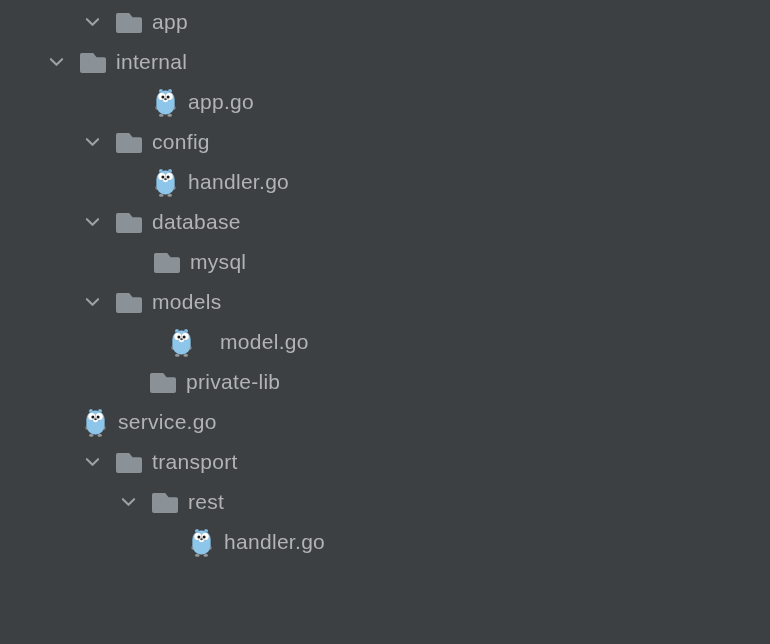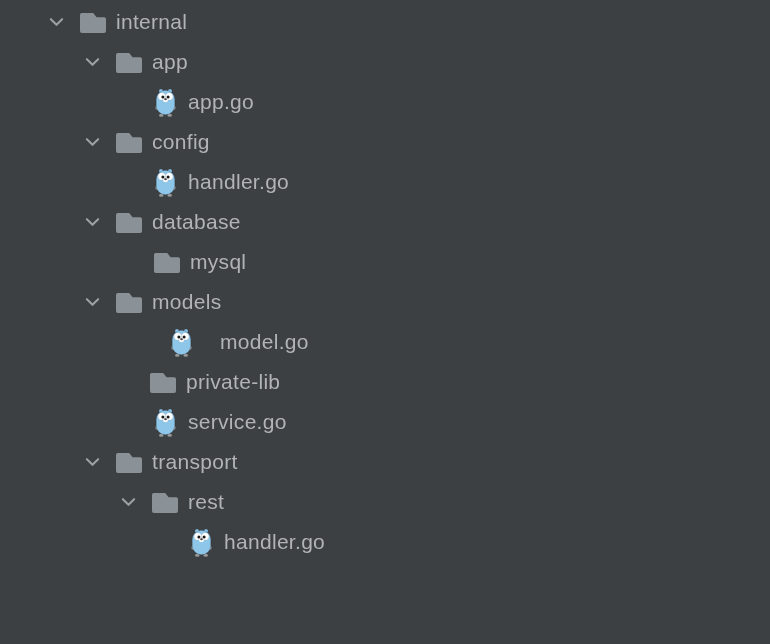--- a/index.html
+++ b/index.html
@@ -68,48 +68,48 @@
   .gopher-nose { fill: var(--gopher-nose, #4A4440); }
   .gopher-muzzle { fill: var(--gopher-eye, #FFFFFF); }
   .label {
     flex: none;
   }
 </style>
 </head>
 <body style="--background: #3C4043; --text: #B1B3B5; --folder-icon: #8A9197; --chevron: #9DA1A4; --gopher-body: #8DC6E9; --gopher-limb: #9A9A9A; --gopher-eye: #FFFFFF; --gopher-pupil: #1A1A1A; --gopher-nose: #4A4440;">
 
 <div class="tree">
+    <div class="row" style="padding-left: 82px;">
+    <span class="chevron">
+      <svg viewBox="0 0 16 10" fill="none" stroke-width="2.2" stroke-linecap="round" stroke-linejoin="round">
+        <path d="M2 2 L8 8 L14 2"></path>
+      </svg>
+    </span>
+    <span class="file-icon">
+      <svg class="folder-svg" viewBox="0 0 26 21">
+        <path d="M0,2.8 Q0,1 1.8,1 L13.2,1 L16.6,5.2 L24.2,5.2 Q26,5.2 26,7 L26,19 Q26,21 24,21 L2,21 Q0,21 0,19 Z"></path>
+      </svg>
+    </span>
+
+    <span class="label">app</span>
+  </div>
     <div class="row" style="padding-left: 46px;">
     <span class="chevron">
       <svg viewBox="0 0 16 10" fill="none" stroke-width="2.2" stroke-linecap="round" stroke-linejoin="round">
         <path d="M2 2 L8 8 L14 2"></path>
       </svg>
     </span>
     <span class="file-icon">
       <svg class="folder-svg" viewBox="0 0 26 21">
         <path d="M0,2.8 Q0,1 1.8,1 L13.2,1 L16.6,5.2 L24.2,5.2 Q26,5.2 26,7 L26,19 Q26,21 24,21 L2,21 Q0,21 0,19 Z"></path>
       </svg>
     </span>
 
     <span class="label">internal</span>
   </div>
-    <div class="row" style="padding-left: 82px;">
-    <span class="chevron">
-      <svg viewBox="0 0 16 10" fill="none" stroke-width="2.2" stroke-linecap="round" stroke-linejoin="round">
-        <path d="M2 2 L8 8 L14 2"></path>
-      </svg>
-    </span>
-    <span class="file-icon">
-      <svg class="folder-svg" viewBox="0 0 26 21">
-        <path d="M0,2.8 Q0,1 1.8,1 L13.2,1 L16.6,5.2 L24.2,5.2 Q26,5.2 26,7 L26,19 Q26,21 24,21 L2,21 Q0,21 0,19 Z"></path>
-      </svg>
-    </span>
-
-    <span class="label">app</span>
-  </div>
     <div class="row" style="padding-left: 118px;">
     <span class="chevron hidden">
       <svg viewBox="0 0 16 10" fill="none" stroke-width="2.2" stroke-linecap="round" stroke-linejoin="round">
         <path d="M2 2 L8 8 L14 2"></path>
       </svg>
     </span>
 
     <span class="file-icon">
       <svg class="gopher-svg" viewBox="0 0 21 29">
         <circle class="gopher-body" cx="6" cy="3" r="2.1"></circle>
@@ -244,61 +244,61 @@
       </svg>
     </span>
     <span class="file-icon">
       <svg class="folder-svg" viewBox="0 0 26 21">
         <path d="M0,2.8 Q0,1 1.8,1 L13.2,1 L16.6,5.2 L24.2,5.2 Q26,5.2 26,7 L26,19 Q26,21 24,21 L2,21 Q0,21 0,19 Z"></path>
       </svg>
     </span>
 
     <span class="label">private-lib</span>
   </div>
+    <div class="row" style="padding-left: 48px;">
+    <span class="chevron hidden">
+      <svg viewBox="0 0 16 10" fill="none" stroke-width="2.2" stroke-linecap="round" stroke-linejoin="round">
+        <path d="M2 2 L8 8 L14 2"></path>
+      </svg>
+    </span>
+
+    <span class="file-icon">
+      <svg class="gopher-svg" viewBox="0 0 21 29">
+        <circle class="gopher-body" cx="6" cy="3" r="2.1"></circle>
+        <circle class="gopher-body" cx="15" cy="3" r="2.1"></circle>
+        <ellipse class="gopher-limb" cx="1.8" cy="19.8" rx="1.3" ry="2"></ellipse>
+        <ellipse class="gopher-limb" cx="19.2" cy="19.8" rx="1.3" ry="2"></ellipse>
+        <ellipse class="gopher-limb" cx="6.3" cy="27.3" rx="2.3" ry="1.5"></ellipse>
+        <ellipse class="gopher-limb" cx="14.7" cy="27.3" rx="2.3" ry="1.5"></ellipse>
+        <rect class="gopher-body" x="1.2" y="2.2" width="18.6" height="24.6" rx="9.3"></rect>
+        <circle class="gopher-eye" cx="6.8" cy="8.4" r="3.7"></circle>
+        <circle class="gopher-eye" cx="14.2" cy="8.4" r="3.7"></circle>
+        <circle class="gopher-pupil" cx="7.9" cy="9" r="1.5"></circle>
+        <circle class="gopher-pupil" cx="13.1" cy="9" r="1.5"></circle>
+        <ellipse class="gopher-muzzle" cx="10.5" cy="12.4" rx="2.4" ry="1.8"></ellipse>
+        <ellipse class="gopher-nose" cx="10.5" cy="11.3" rx="1.4" ry="1"></ellipse>
+      </svg>
+    </span>
+    <span class="label">service.go</span>
+  </div>
+    <div class="row" style="padding-left: 82px;">
+    <span class="chevron">
+      <svg viewBox="0 0 16 10" fill="none" stroke-width="2.2" stroke-linecap="round" stroke-linejoin="round">
+        <path d="M2 2 L8 8 L14 2"></path>
+      </svg>
+    </span>
+    <span class="file-icon">
+      <svg class="folder-svg" viewBox="0 0 26 21">
+        <path d="M0,2.8 Q0,1 1.8,1 L13.2,1 L16.6,5.2 L24.2,5.2 Q26,5.2 26,7 L26,19 Q26,21 24,21 L2,21 Q0,21 0,19 Z"></path>
+      </svg>
+    </span>
+
+    <span class="label">transport</span>
+  </div>
     <div class="row" style="padding-left: 118px;">
-    <span class="chevron hidden">
-      <svg viewBox="0 0 16 10" fill="none" stroke-width="2.2" stroke-linecap="round" stroke-linejoin="round">
-        <path d="M2 2 L8 8 L14 2"></path>
-      </svg>
-    </span>
-
-    <span class="file-icon">
-      <svg class="gopher-svg" viewBox="0 0 21 29">
-        <circle class="gopher-body" cx="6" cy="3" r="2.1"></circle>
-        <circle class="gopher-body" cx="15" cy="3" r="2.1"></circle>
-        <ellipse class="gopher-limb" cx="1.8" cy="19.8" rx="1.3" ry="2"></ellipse>
-        <ellipse class="gopher-limb" cx="19.2" cy="19.8" rx="1.3" ry="2"></ellipse>
-        <ellipse class="gopher-limb" cx="6.3" cy="27.3" rx="2.3" ry="1.5"></ellipse>
-        <ellipse class="gopher-limb" cx="14.7" cy="27.3" rx="2.3" ry="1.5"></ellipse>
-        <rect class="gopher-body" x="1.2" y="2.2" width="18.6" height="24.6" rx="9.3"></rect>
-        <circle class="gopher-eye" cx="6.8" cy="8.4" r="3.7"></circle>
-        <circle class="gopher-eye" cx="14.2" cy="8.4" r="3.7"></circle>
-        <circle class="gopher-pupil" cx="7.9" cy="9" r="1.5"></circle>
-        <circle class="gopher-pupil" cx="13.1" cy="9" r="1.5"></circle>
-        <ellipse class="gopher-muzzle" cx="10.5" cy="12.4" rx="2.4" ry="1.8"></ellipse>
-        <ellipse class="gopher-nose" cx="10.5" cy="11.3" rx="1.4" ry="1"></ellipse>
-      </svg>
-    </span>
-    <span class="label">service.go</span>
-  </div>
-    <div class="row" style="padding-left: 82px;">
-    <span class="chevron">
-      <svg viewBox="0 0 16 10" fill="none" stroke-width="2.2" stroke-linecap="round" stroke-linejoin="round">
-        <path d="M2 2 L8 8 L14 2"></path>
-      </svg>
-    </span>
-    <span class="file-icon">
-      <svg class="folder-svg" viewBox="0 0 26 21">
-        <path d="M0,2.8 Q0,1 1.8,1 L13.2,1 L16.6,5.2 L24.2,5.2 Q26,5.2 26,7 L26,19 Q26,21 24,21 L2,21 Q0,21 0,19 Z"></path>
-      </svg>
-    </span>
-
-    <span class="label">transport</span>
-  </div>
-    <div class="row" style="padding-left: 118px;">
     <span class="chevron">
       <svg viewBox="0 0 16 10" fill="none" stroke-width="2.2" stroke-linecap="round" stroke-linejoin="round">
         <path d="M2 2 L8 8 L14 2"></path>
       </svg>
     </span>
     <span class="file-icon">
       <svg class="folder-svg" viewBox="0 0 26 21">
         <path d="M0,2.8 Q0,1 1.8,1 L13.2,1 L16.6,5.2 L24.2,5.2 Q26,5.2 26,7 L26,19 Q26,21 24,21 L2,21 Q0,21 0,19 Z"></path>
       </svg>
     </span>

